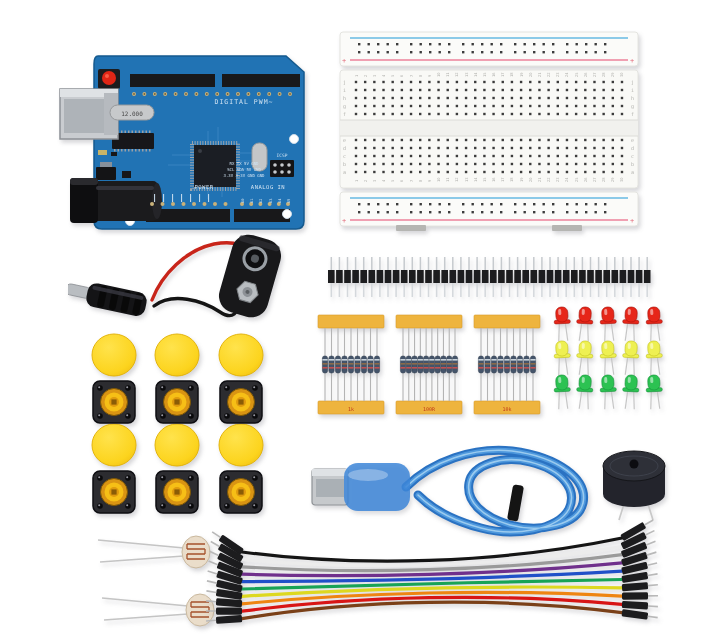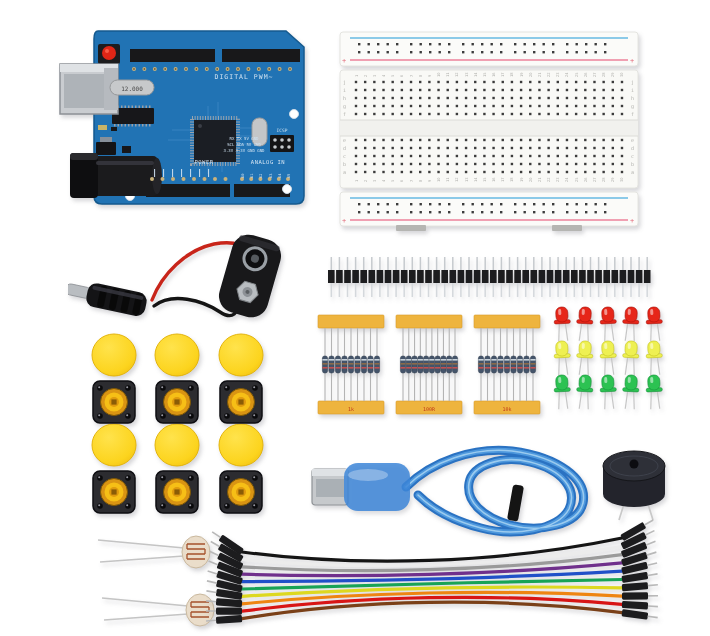--- a/index.html
+++ b/index.html
@@ -6,21 +6,21 @@
   .stage{position:relative;width:710px;height:636px;background:#fff;overflow:hidden;}
   .part{position:absolute;}
   .part svg{display:block;filter:drop-shadow(2px 3px 2px rgba(70,70,80,.22));}
   text{font-family:"DejaVu Sans Mono",monospace;}
 </style>
 </head>
 <body>
 
 <div class="stage">
 
-  <div class="part" style="left:58px;top:15px;">
+  <div class="part" style="left:58px;top:40px;">
     <svg width="252" height="192" viewBox="0 0 252 192">
       <path d="M40,16 H228 L246,32 V181 Q246,189 238,189 H44 Q36,189 36,181 V24 Q36,16 40,16 Z" fill="#2173b4" stroke="#155a8e" stroke-width="1.5"></path>
       <g stroke="#3f88c4" stroke-width="1" fill="none" opacity=".8">
         <path d="M180,113 h22 M180,121 h26 M180,129 h20 M134,115 h-20 M134,125 h-24 M150,105 v-14 M160,105 v-18 M150,147 v12 M164,147 v10"></path>
       </g>
       <rect x="72" y="34" width="85" height="13" fill="#18181a"></rect>
       <rect x="164" y="34" width="78" height="13" fill="#18181a"></rect>
       <g>
         <rect x="40" y="29" width="22" height="20" rx="2" fill="#1c1c1e"></rect>
         <circle cx="51" cy="38" r="7" fill="#e02616"></circle>

